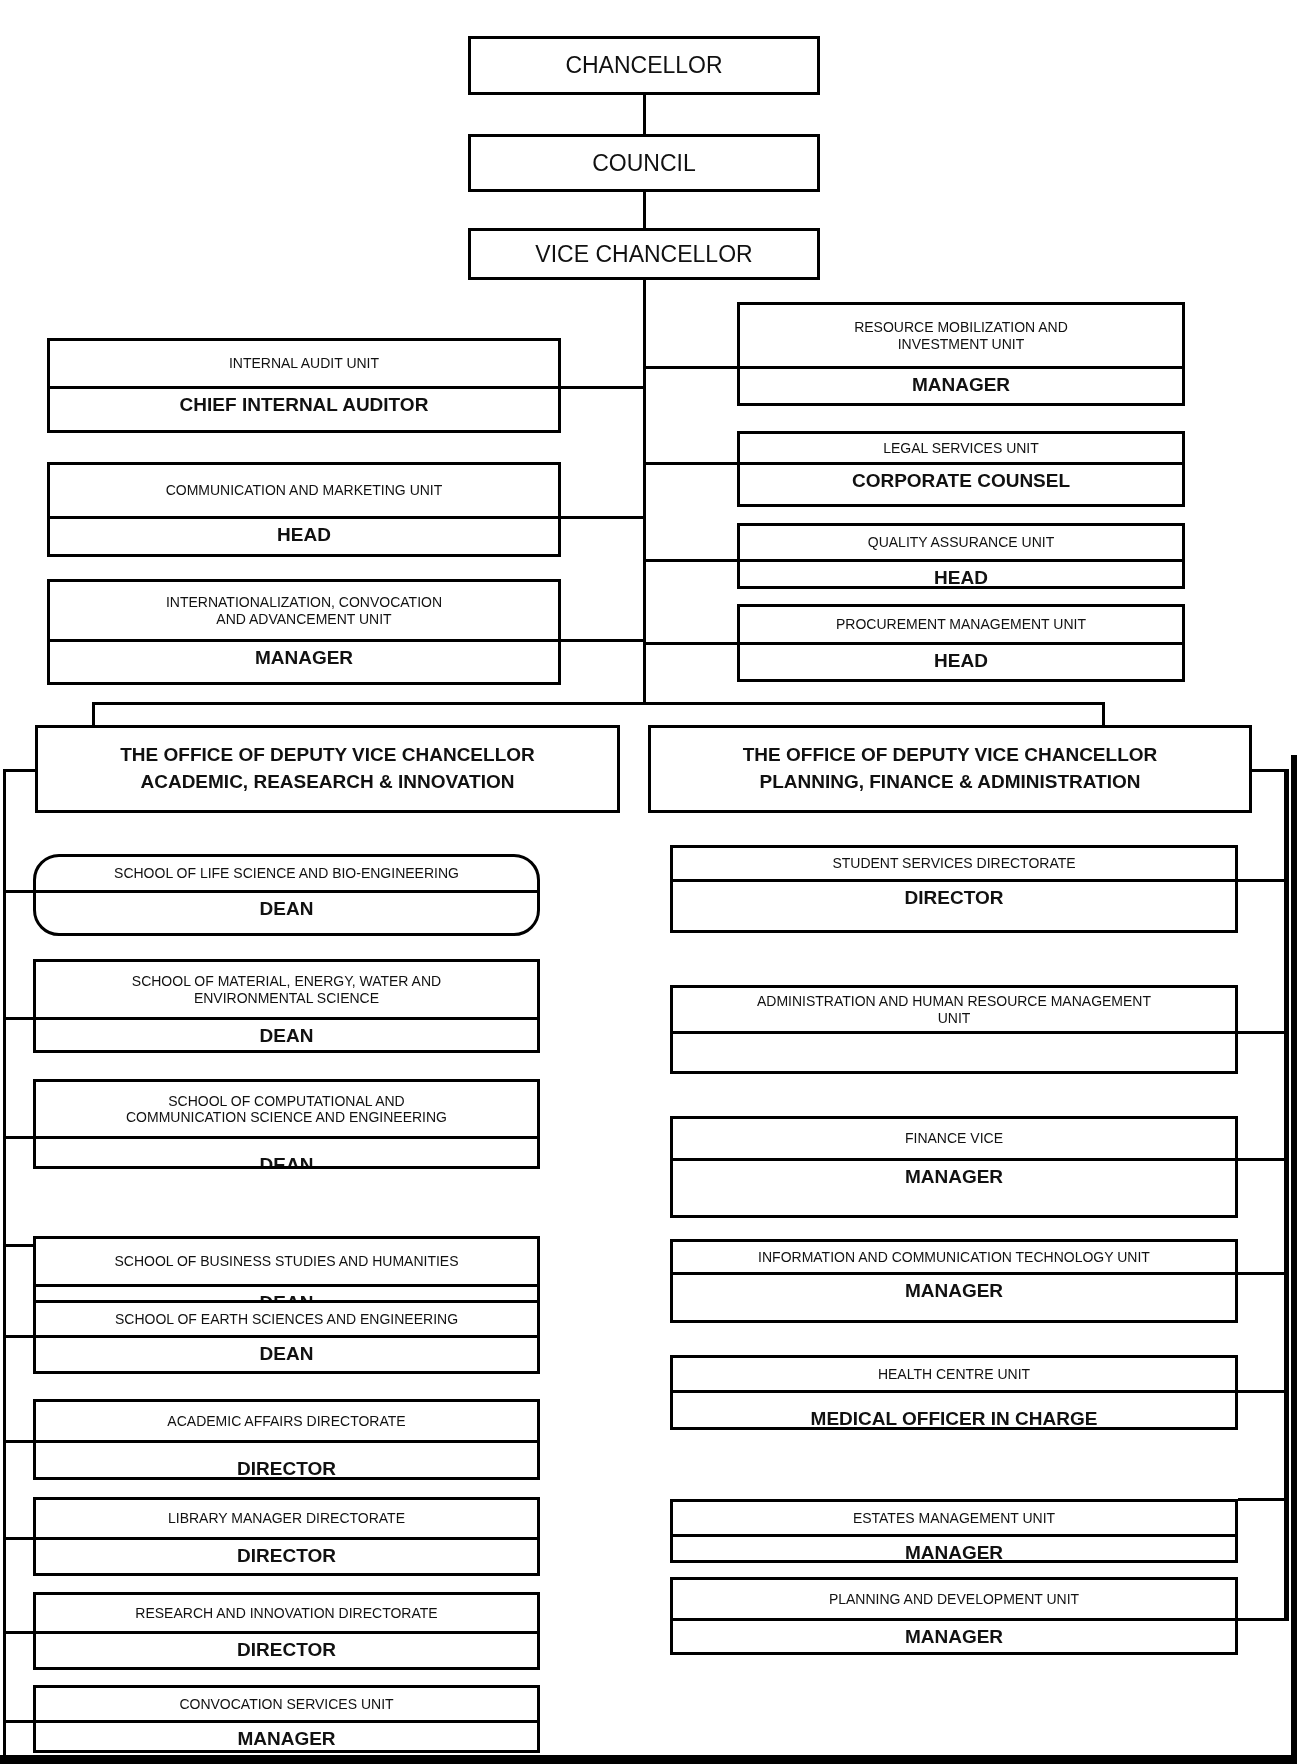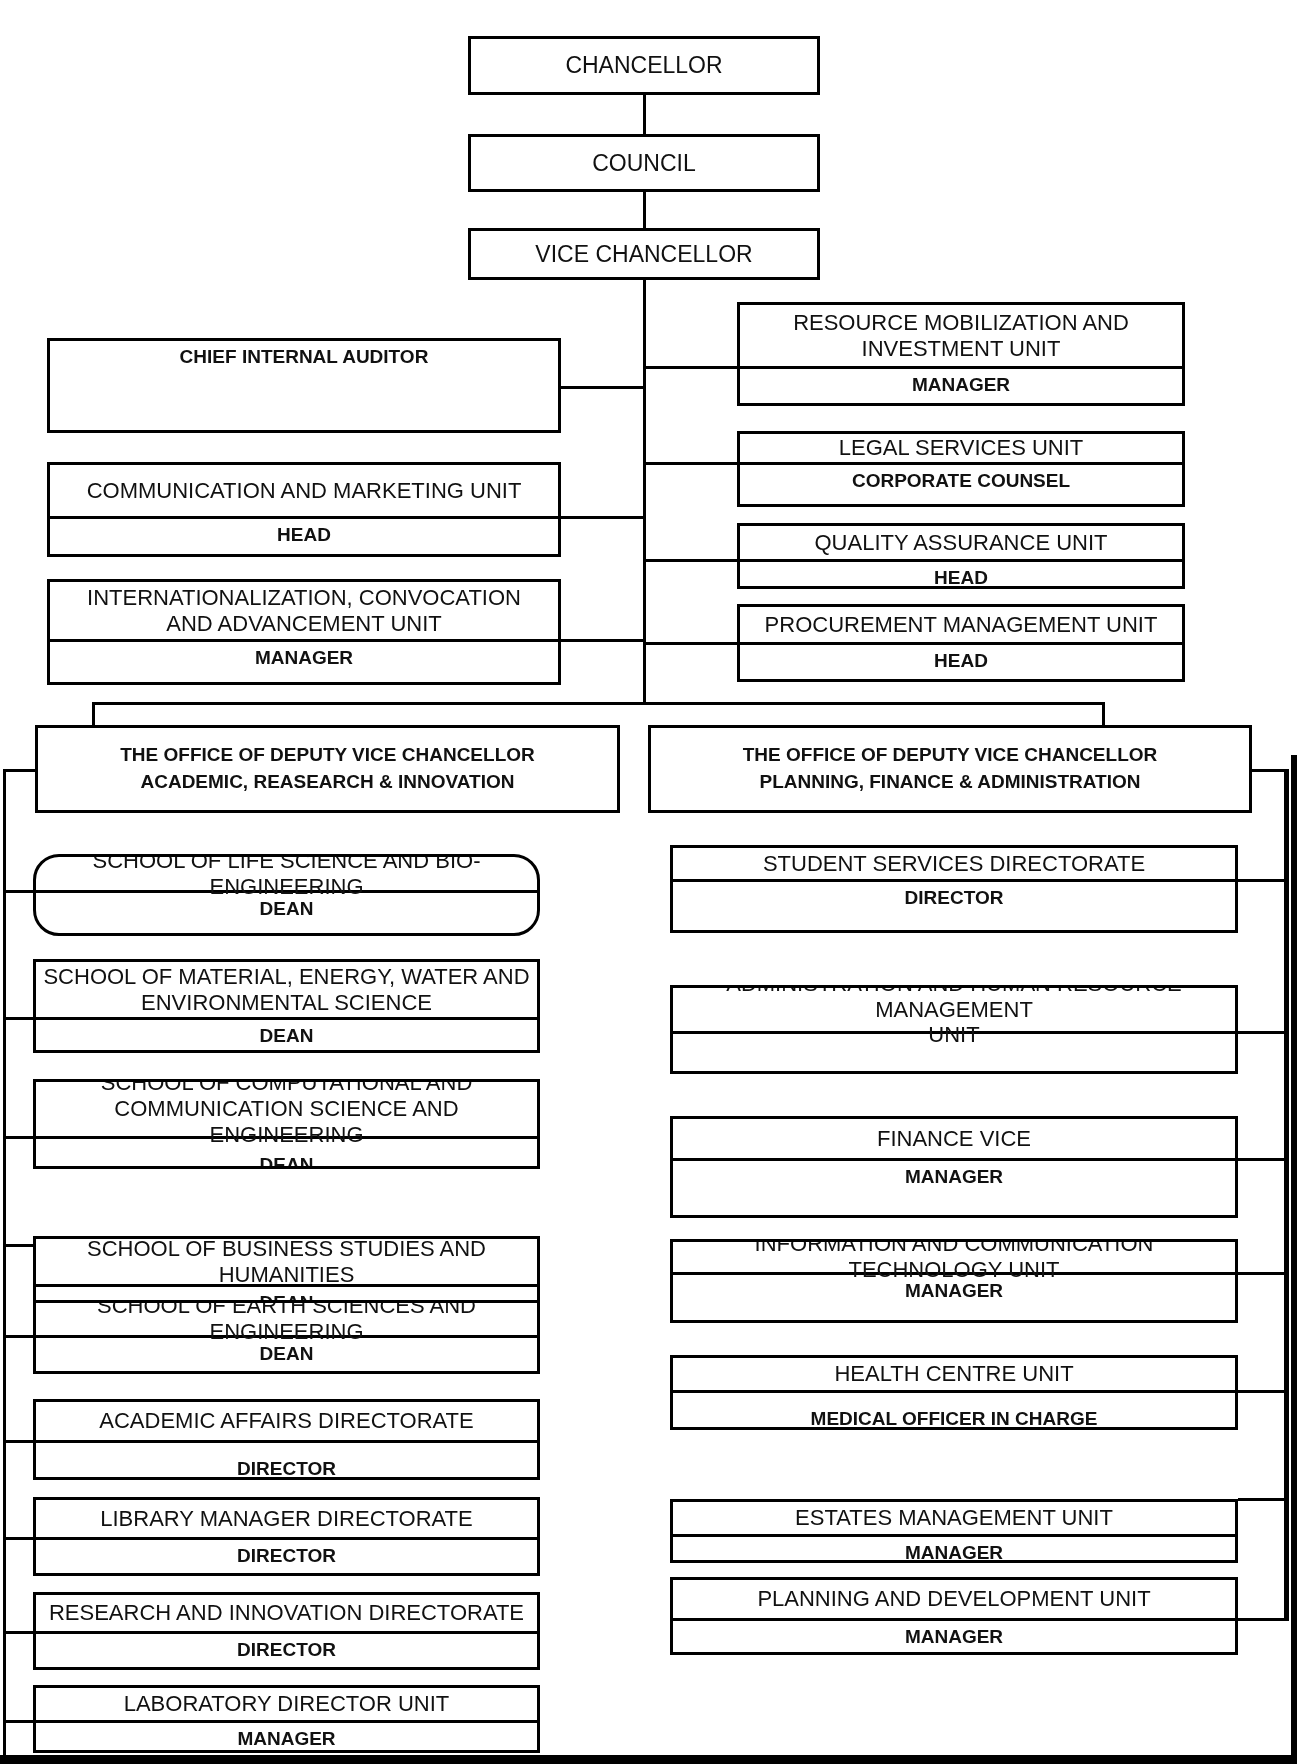--- a/index.html
+++ b/index.html
@@ -20,21 +20,21 @@
     flex-direction: column;
     overflow: hidden;
   }
   .t {
     display: flex;
     align-items: center;
     justify-content: center;
     border-bottom: 3px solid #000;
     white-space: pre-line;
     text-align: center;
-    font-size: 22px;
+    font-size: 14px;
     line-height: 1.17;
     padding: 8px 6px;
     flex: 0 0 auto;
   }
   .r {
     flex: 1 1 auto;
     overflow: hidden;
     text-align: center;
     font-weight: 700;
     font-size: 19px;
@@ -69,20 +69,21 @@
 
   <div class="n single" style="left:468px;top:36px;width:352px;height:59px;">CHANCELLOR</div>
   <div class="n single" style="left:468px;top:134px;width:352px;height:58px;">COUNCIL</div>
   <div class="n single" style="left:468px;top:228px;width:352px;height:52px;">VICE CHANCELLOR</div>
 
   <div class="vline" style="left:643px;top:95px;width:3px;height:39px;"></div>
   <div class="vline" style="left:643px;top:192px;width:3px;height:36px;"></div>
   <div class="vline" style="left:643px;top:280px;width:3px;height:425px;"></div>
 
   <div class="n" style="left:47px;top:338px;width:514px;height:95px;">
+    <div class="t" style="height:48px">INTERNAL AUDIT UNIT</div>
     <div class="r">CHIEF INTERNAL AUDITOR</div>
   </div>
   <div class="n" style="left:47px;top:462px;width:514px;height:95px;">
     <div class="t" style="height:54px">COMMUNICATION AND MARKETING UNIT</div>
     <div class="r">HEAD</div>
   </div>
   <div class="n" style="left:47px;top:579px;width:514px;height:106px;">
     <div class="t" style="height:60px">INTERNATIONALIZATION, CONVOCATION
 AND ADVANCEMENT UNIT</div>
     <div class="r">MANAGER</div>
@@ -164,21 +165,21 @@
   </div>
   <div class="n" style="left:33px;top:1497px;width:507px;height:79px;">
     <div class="t" style="height:40px">LIBRARY MANAGER DIRECTORATE</div>
     <div class="r">DIRECTOR</div>
   </div>
   <div class="n" style="left:33px;top:1592px;width:507px;height:78px;">
     <div class="t" style="height:39px">RESEARCH AND INNOVATION DIRECTORATE</div>
     <div class="r">DIRECTOR</div>
   </div>
   <div class="n" style="left:33px;top:1685px;width:507px;height:68px;">
-    <div class="t" style="height:35px">LABORATORY DIRECTOR UNIT</div>
+    <div class="t" style="height:35px">CONVOCATION SERVICES UNIT</div>
     <div class="r">MANAGER</div>
   </div>
 
   <div class="hline" style="left:1252px;top:769px;width:34px;height:3px;"></div>
   <div class="vline" style="left:1284px;top:769px;width:5px;height:852px;"></div>
   <div class="hline" style="left:1238px;top:879px;width:46px;height:3px;"></div>
   <div class="hline" style="left:1238px;top:1031px;width:46px;height:3px;"></div>
   <div class="hline" style="left:1238px;top:1158px;width:46px;height:3px;"></div>
   <div class="hline" style="left:1238px;top:1272px;width:46px;height:3px;"></div>
   <div class="hline" style="left:1238px;top:1390px;width:46px;height:3px;"></div>

